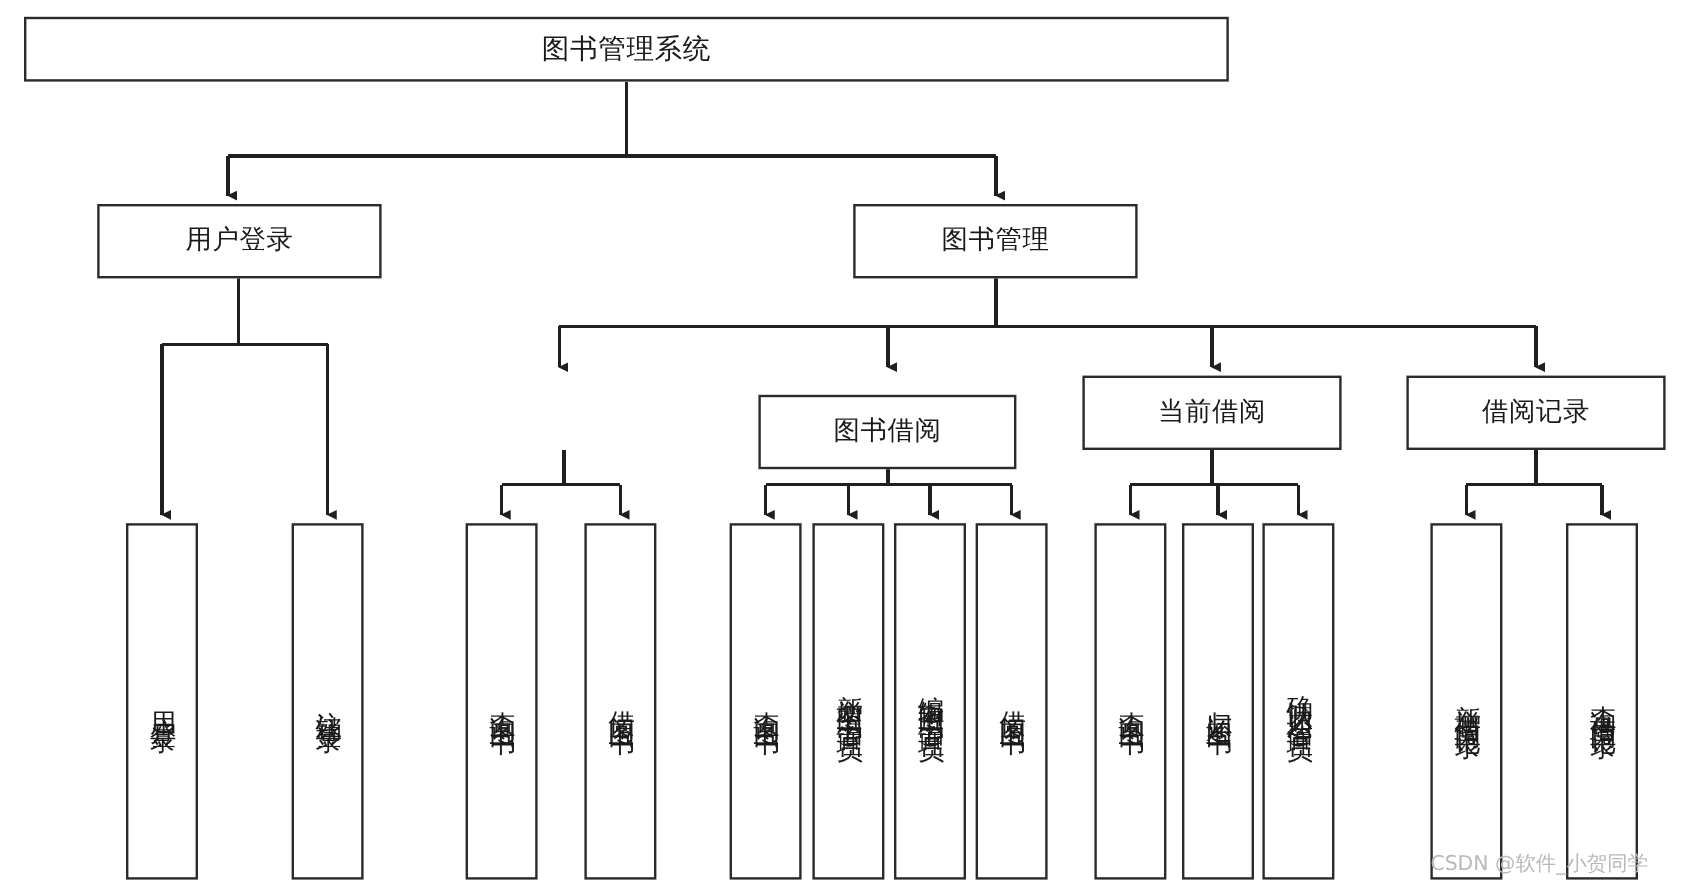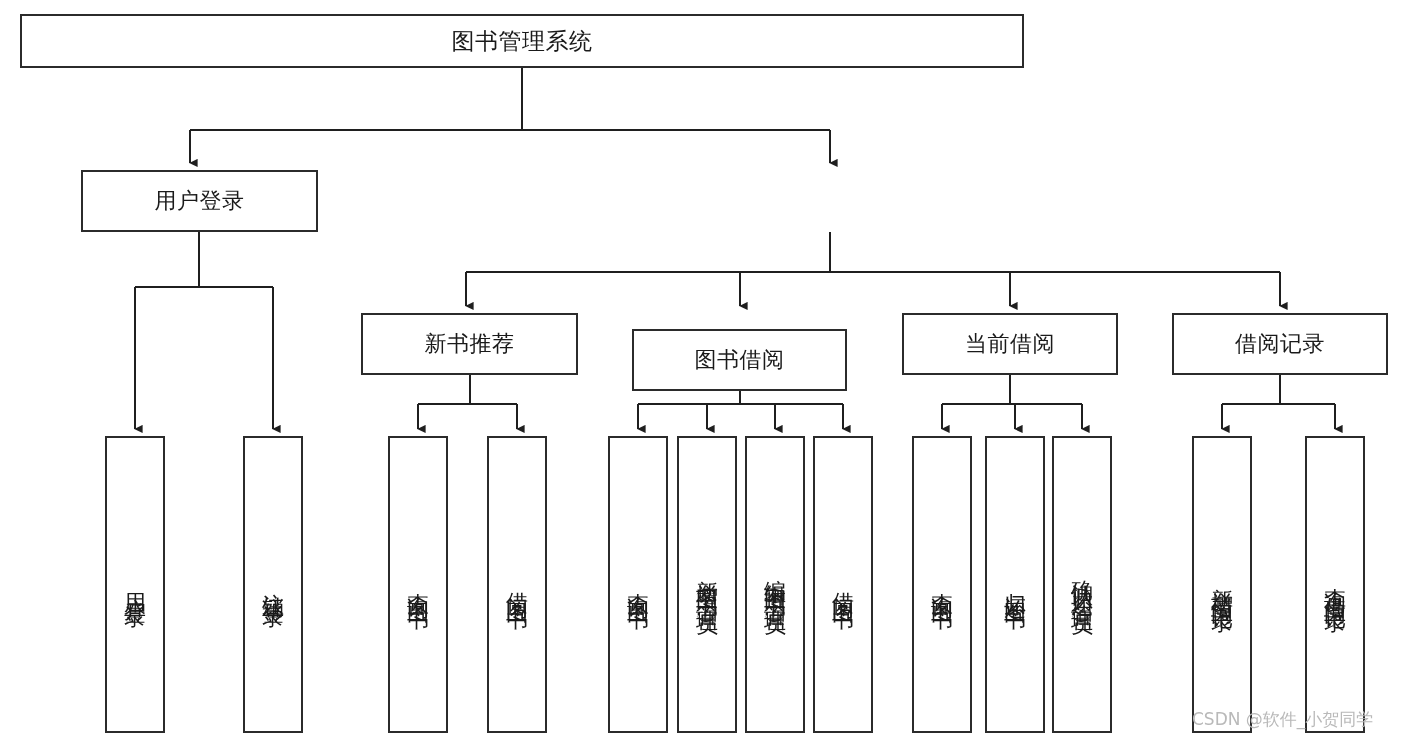--- a/index.html
+++ b/index.html
@@ -127,24 +127,24 @@
     </g>
   </svg>
 
   <div class="node root horiz" style="left:20px; top:14px; width:1004px; height:54px;">
     <span class="node-label">图书管理系统</span>
   </div>
 
   <div class="node horiz" style="left:81px; top:170px; width:237px; height:62px;">
     <span class="node-label">用户登录</span>
   </div>
+  <div class="node horiz" style="left:711px; top:170px; width:237px; height:62px;">
+    <span class="node-label">图书管理</span>
+  </div>
 
-  <div class="node horiz" style="left:361px; top:313px; width:217px; height:62px;">
-    <span class="node-label">新书推荐</span>
-  </div>
   <div class="node horiz" style="left:632px; top:313px; width:215px; height:62px;margin-top:16px;">
     <span class="node-label">图书借阅</span>
   </div>
   <div class="node horiz" style="left:902px; top:313px; width:216px; height:62px;">
     <span class="node-label">当前借阅</span>
   </div>
   <div class="node horiz" style="left:1172px; top:313px; width:216px; height:62px;">
     <span class="node-label">借阅记录</span>
   </div>
 

